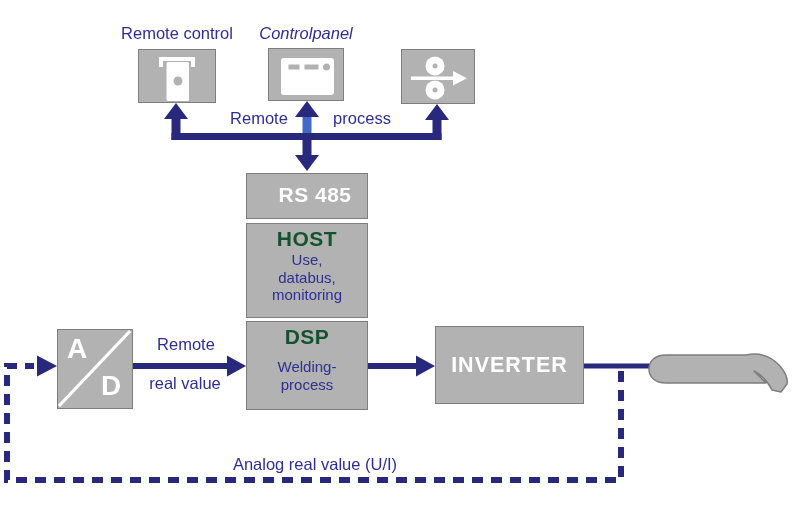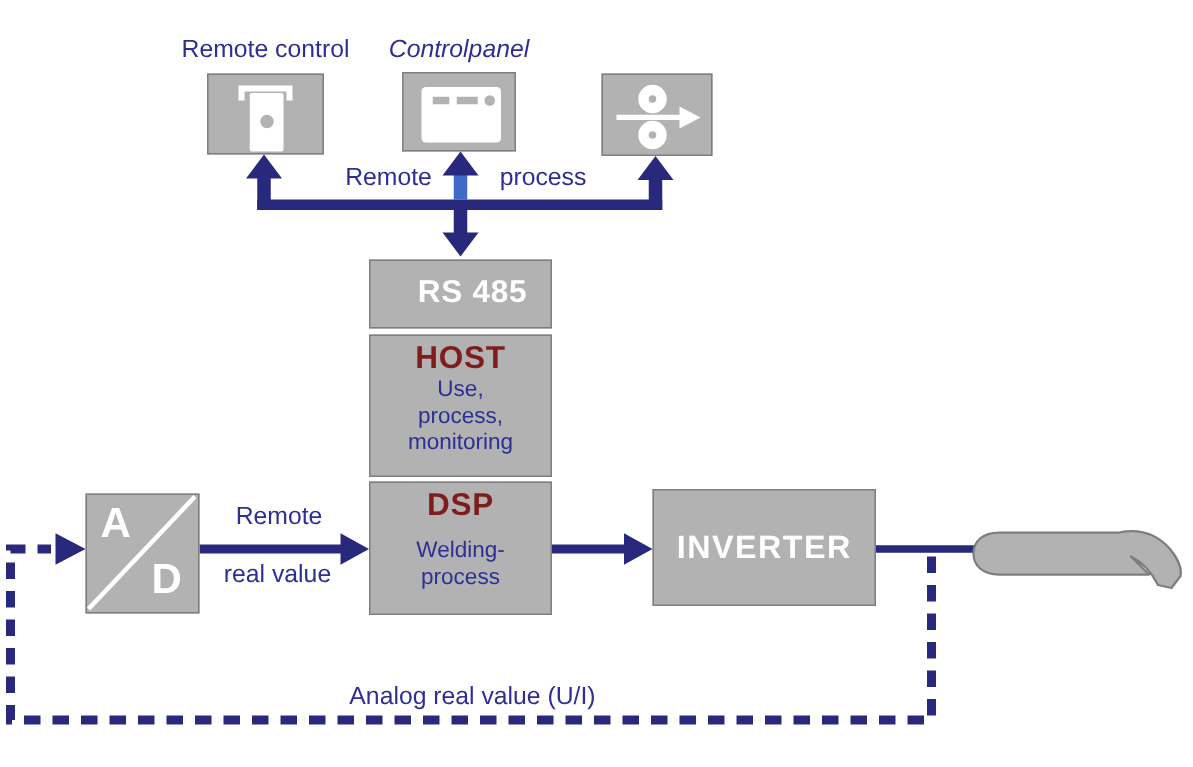--- a/index.html
+++ b/index.html
@@ -11,21 +11,21 @@
     position:absolute; box-sizing:border-box;
     background:var(--color-box_fill,#b2b2b2);
     border:1.5px solid var(--color-box_border,#7e7e7e);
   }
   .lbl {
     position:absolute; color:var(--color-blue_text,#2e2e94);
     font-size:16.5px; line-height:1.1; text-align:center; white-space:nowrap;
   }
   .devbox { display:flex; align-items:center; justify-content:center; }
   .stackbox { display:flex; flex-direction:column; align-items:center; }
-  .stack-title { color:#7f1d1d; font-weight:bold; font-size:21px; letter-spacing:.5px; margin-top:3px; }
+  .stack-title { color:#14532d; font-weight:bold; font-size:21px; letter-spacing:.5px; margin-top:3px; }
   .rs-title { color:#fff; font-weight:bold; font-size:21px; letter-spacing:.5px; margin-top:9px; }
   .stack-line { color:var(--color-blue_text,#2e2e94); font-size:15px; line-height:17.5px; text-align:center; }
   .dsp-gap { margin-top:9px; }
   .inv-title { color:#fff; font-weight:bold; font-size:21.5px; letter-spacing:1px; }
   .ad-letter { position:absolute; color:#fff; font-weight:bold; font-size:28px; line-height:1; }
   .overlay { position:absolute; left:0; top:0; }
   .f-navy  { fill:var(--color-navy,#28287c); }
   .f-lblue { fill:var(--color-light_blue,#4169c8); }
   .f-white { fill:#ffffff; }
   .f-gray  { fill:var(--color-box_fill,#b2b2b2); }
@@ -94,21 +94,21 @@
   <div class="lbl" style="left:209px; top:109px; width:100px;">Remote</div>
   <div class="lbl" style="left:312px; top:109px; width:100px;">process</div>
 
   <div class="box stackbox" style="left:246px; top:173px; width:122px; height:46px;padding-left:16px;">
     <div class="rs-title">RS 485</div>
   </div>
 
   <div class="box stackbox" style="left:246px; top:223px; width:122px; height:95px;">
     <div class="stack-title">HOST</div>
     <div class="stack-line">Use,</div>
-    <div class="stack-line">process,</div>
+    <div class="stack-line">databus,</div>
     <div class="stack-line">monitoring</div>
   </div>
 
   <div class="box stackbox" style="left:246px; top:321px; width:122px; height:89px;">
     <div class="stack-title">DSP</div>
     <div class="stack-line dsp-gap">Welding-</div>
     <div class="stack-line">process</div>
   </div>
 
   <div class="box" style="left:57px; top:329px; width:76px; height:80px;">

